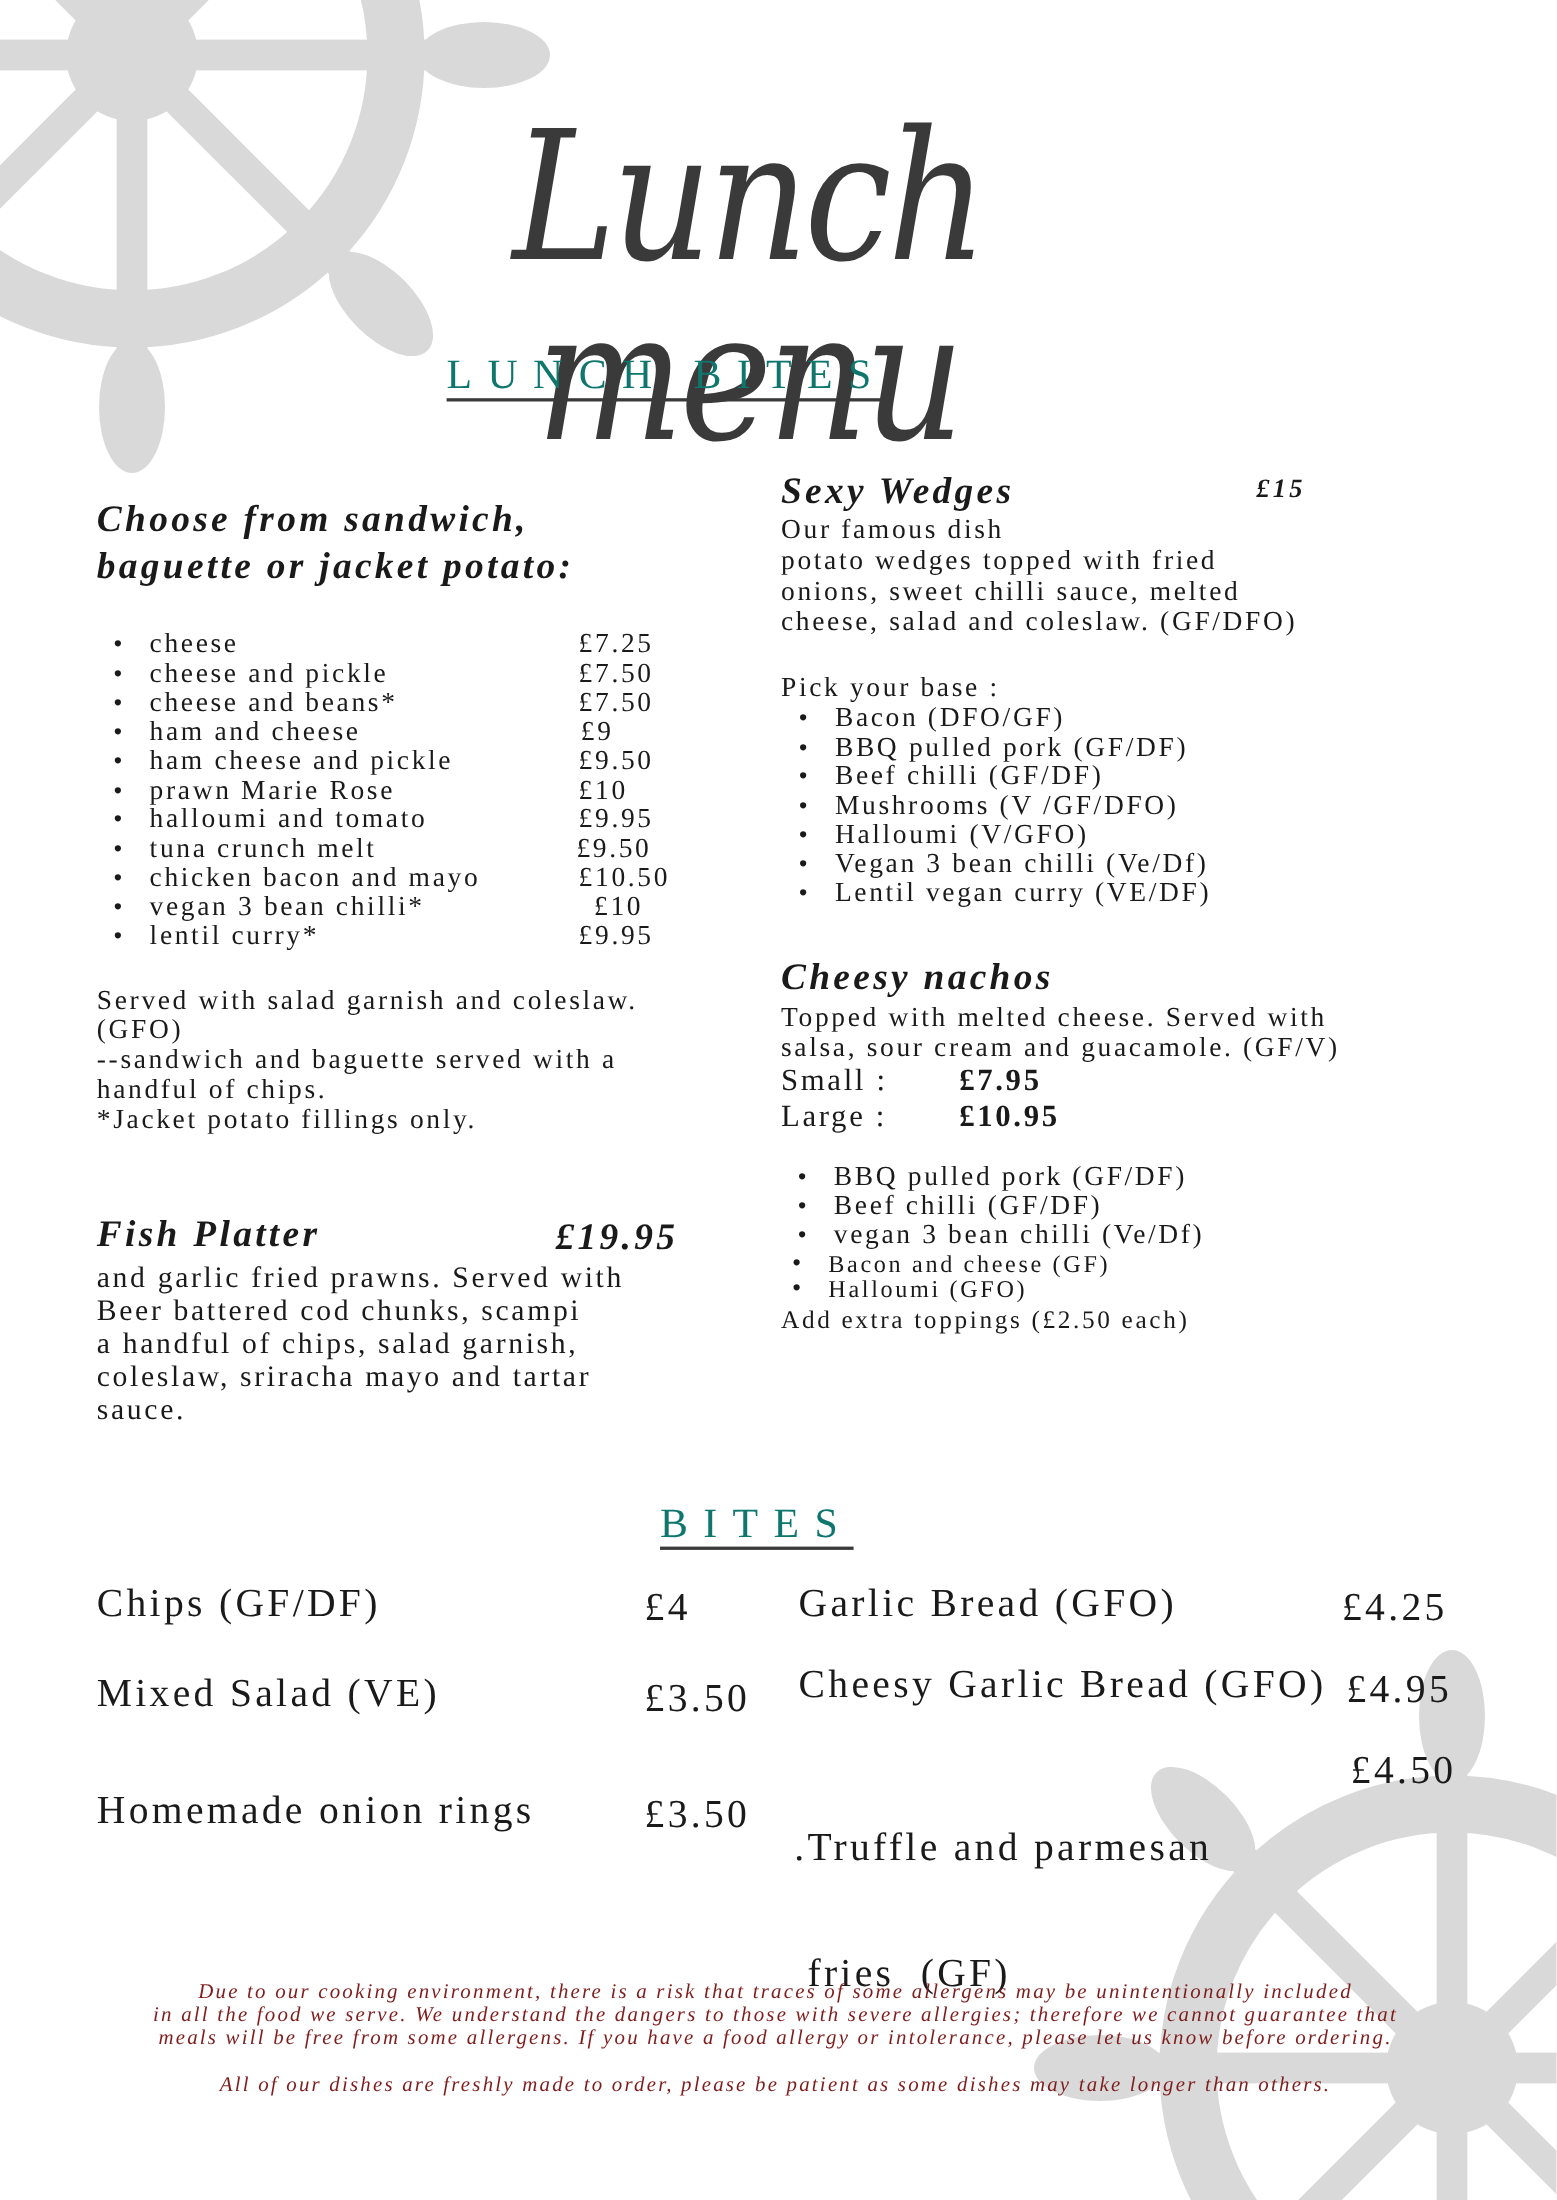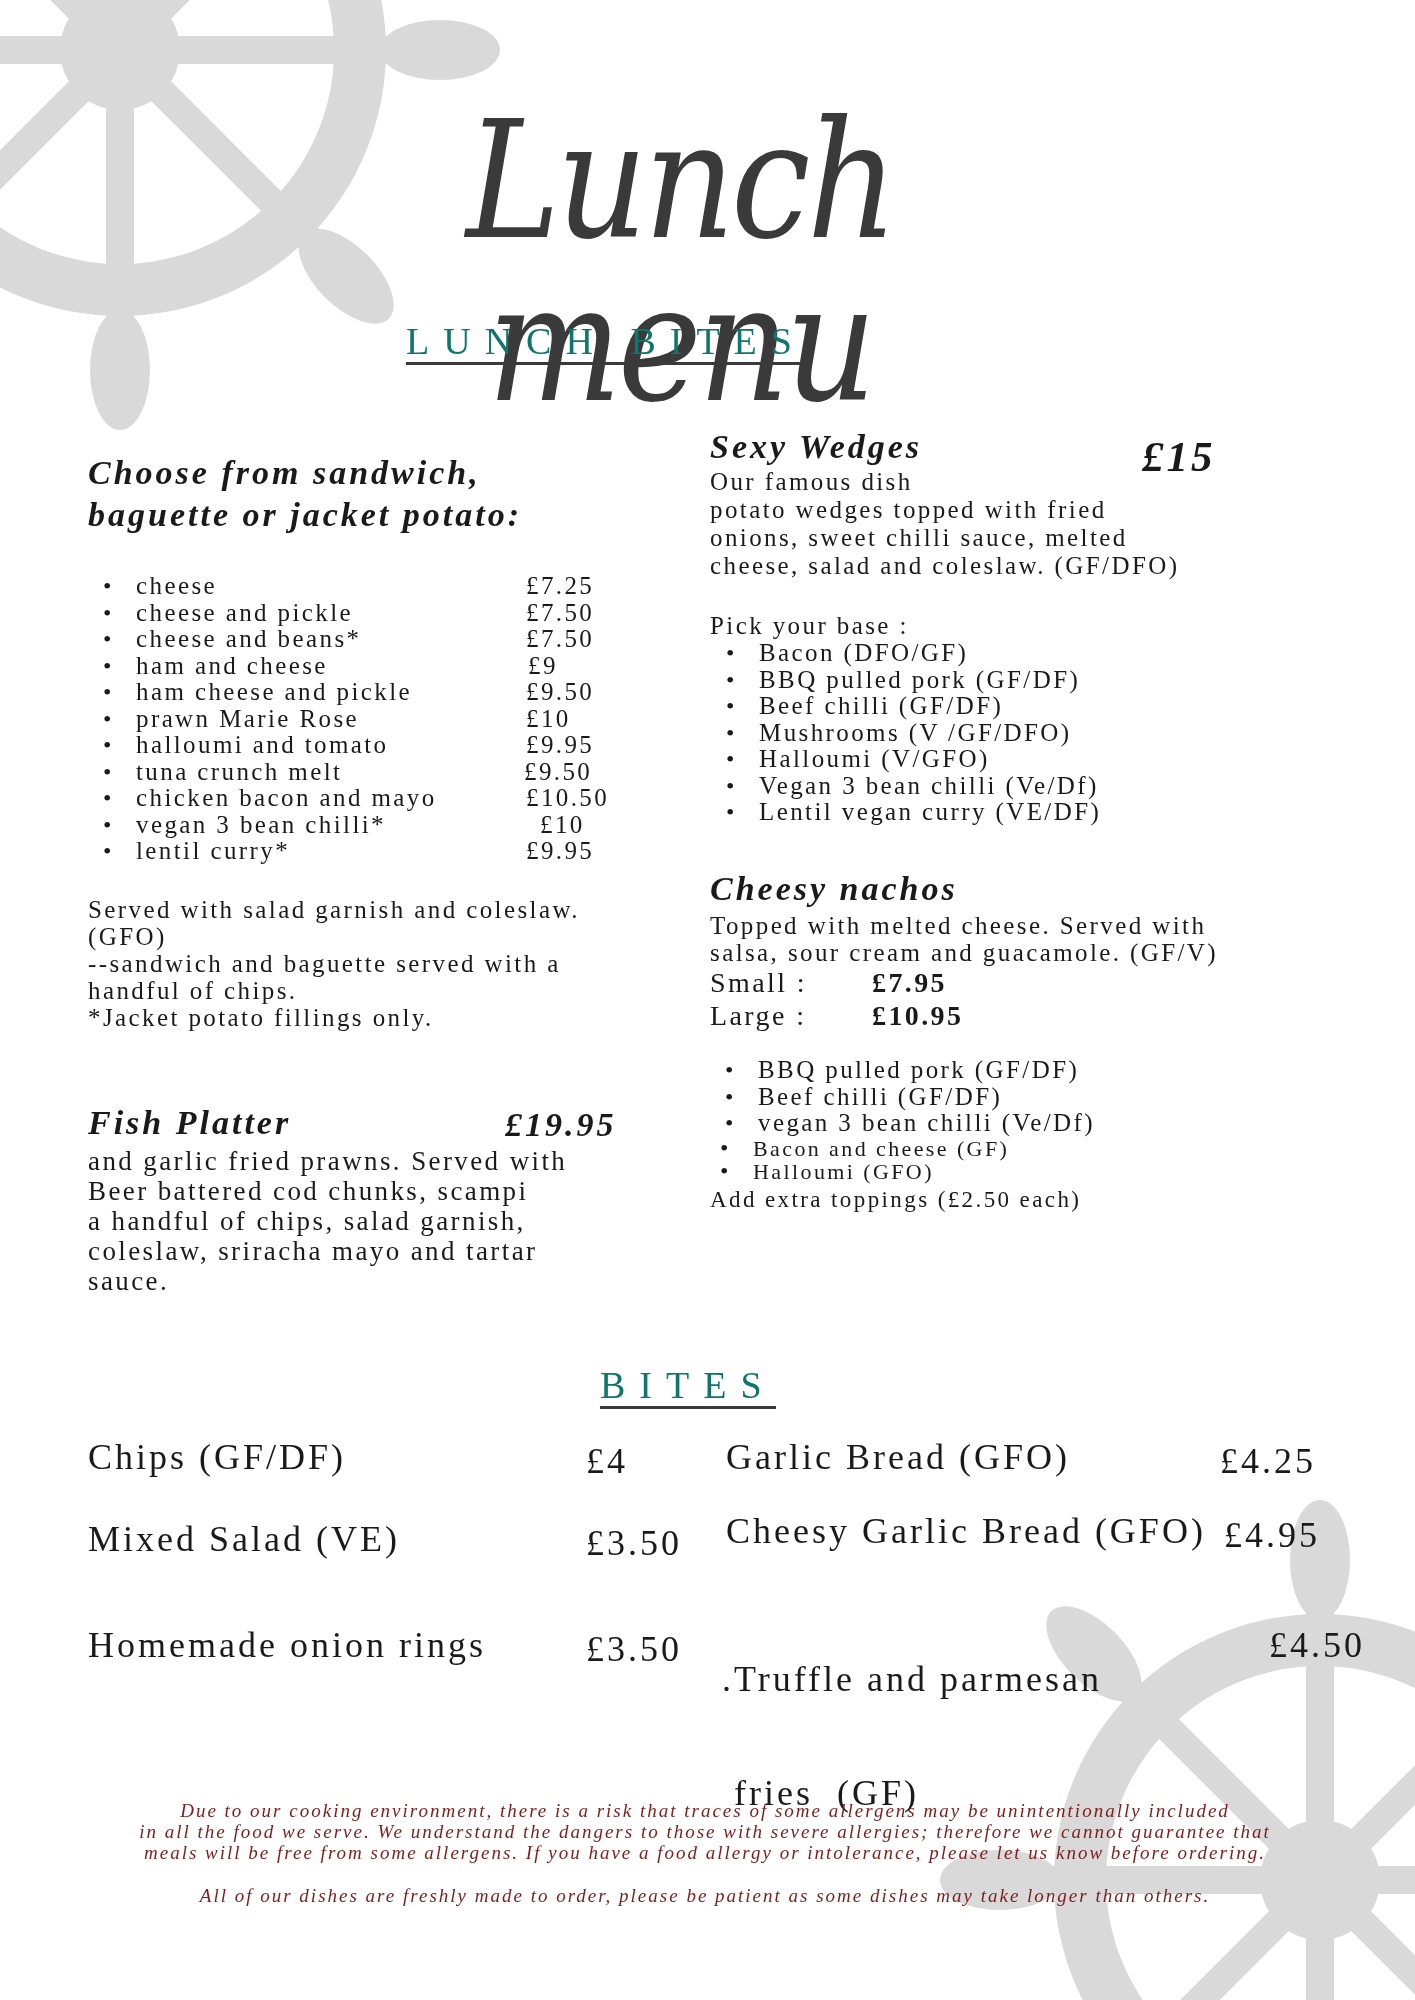--- a/index.html
+++ b/index.html
@@ -111,21 +111,21 @@
 <div class="abs h-italic" style="left:505px;top:1106px;font-size:34px;">£19.95</div>
 <div class="abs body-text" style="left:88px;top:1146px;font-size:27px;line-height:30px;">
   <div>and garlic fried prawns. Served with</div>
   <div>Beer battered cod chunks, scampi</div>
   <div>a handful of chips, salad garnish,</div>
   <div>coleslaw, sriracha mayo and tartar</div>
   <div>sauce.</div>
 </div>
 
 <div class="abs h-italic" style="left:710px;top:428px;font-size:34px;">Sexy Wedges</div>
-<div class="abs h-italic" style="left:1142px;top:432px;font-size:43px;">£15</div>
+<div class="abs h-italic" style="left:1142px;top:432px;font-size:24px;">£15</div>
 <div class="abs body-text" style="left:710px;top:468px;line-height:28px;">
   <div>Our famous dish</div>
   <div>potato wedges topped with fried</div>
   <div>onions, sweet chilli sauce, melted</div>
   <div>cheese, salad and coleslaw. (GF/DFO)</div>
 </div>
 <div class="abs body-text" style="left:710px;top:612px;">Pick your base :</div>
 <div class="abs" style="left:759px;top:640px;">
   <ul class="items">
     <li>Bacon (DFO/GF)</li>
@@ -168,21 +168,21 @@
 <div class="side-row" style="left:586px;top:1628px;">£3.50</div>
 
 <div class="side-row" style="left:726px;top:1436px;">Garlic Bread (GFO)</div>
 <div class="side-row" style="left:1220px;top:1440px;">£4.25</div>
 <div class="side-row" style="left:726px;top:1510px;">Cheesy Garlic Bread (GFO)</div>
 <div class="side-row" style="left:1224px;top:1514px;">£4.95</div>
 <div class="side-row" style="left:722px;top:1584px;line-height:38px;white-space:pre;">
   <div>.Truffle and parmesan</div>
   <div> fries  (GF)</div>
 </div>
-<div class="side-row" style="left:1269px;top:1588px;margin-top:36px;">£4.50</div>
+<div class="side-row" style="left:1228px;top:1588px;">£4.50</div>
 
 <div class="abs disclaimer" style="left:60px;top:1800px;width:1290px;">
   <div>Due to our cooking environment, there is a risk that traces of some allergens may be unintentionally included</div>
   <div>in all the food we serve. We understand the dangers to those with severe allergies; therefore we cannot guarantee that</div>
   <div>meals will be free from some allergens. If you have a food allergy or intolerance, please let us know before ordering.</div>
   <div style="height:22px"></div>
   <div>All of our dishes are freshly made to order, please be patient as some dishes may take longer than others.</div>
 </div>
 
 </body></html>

